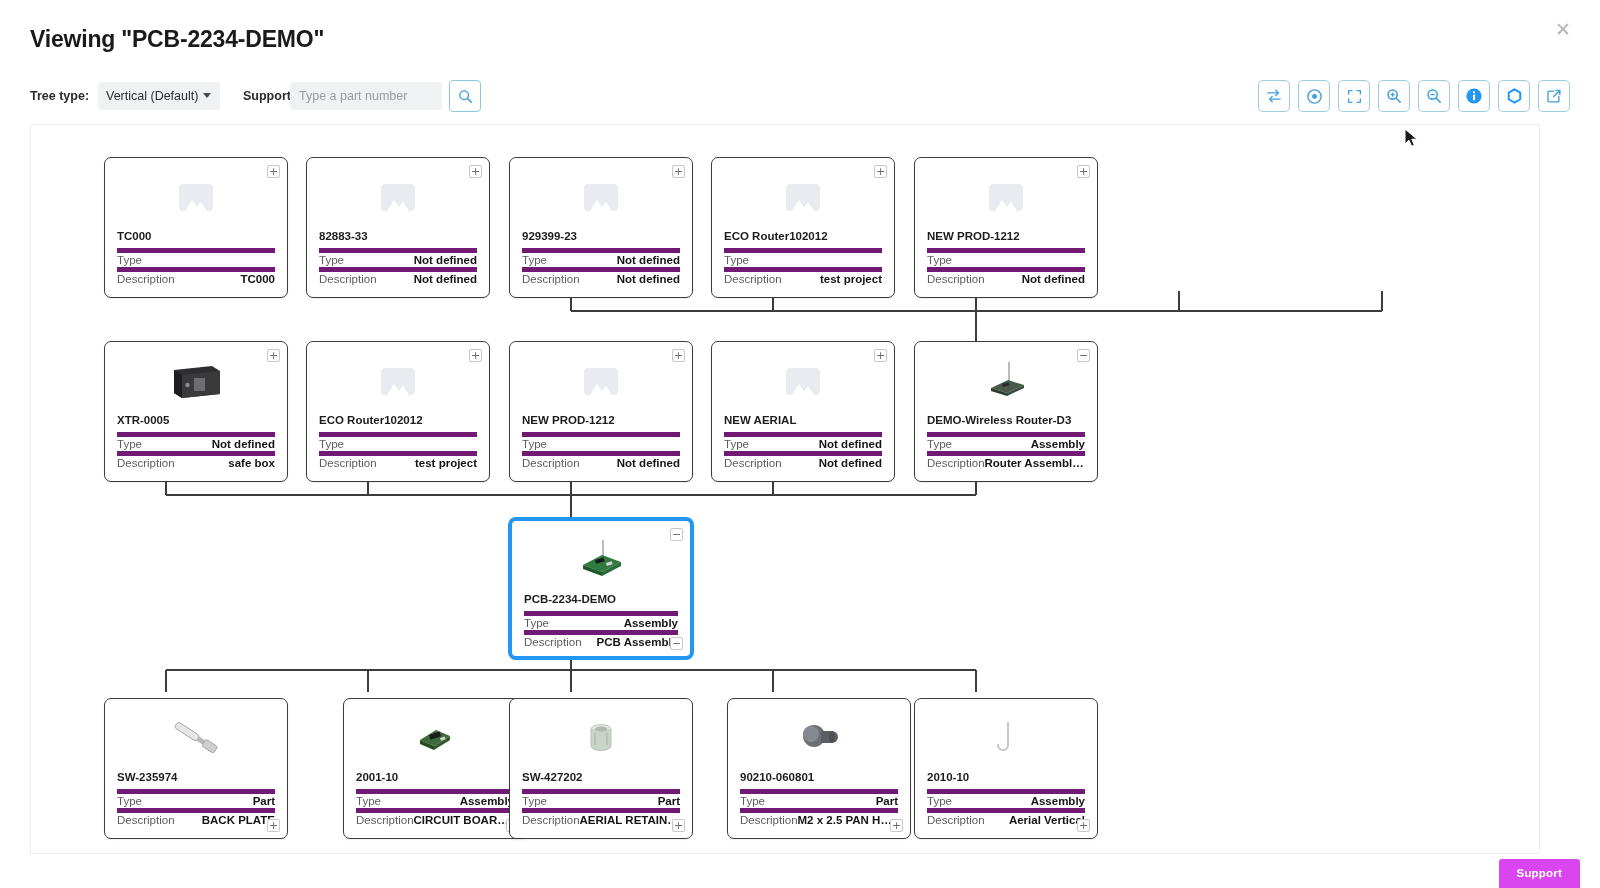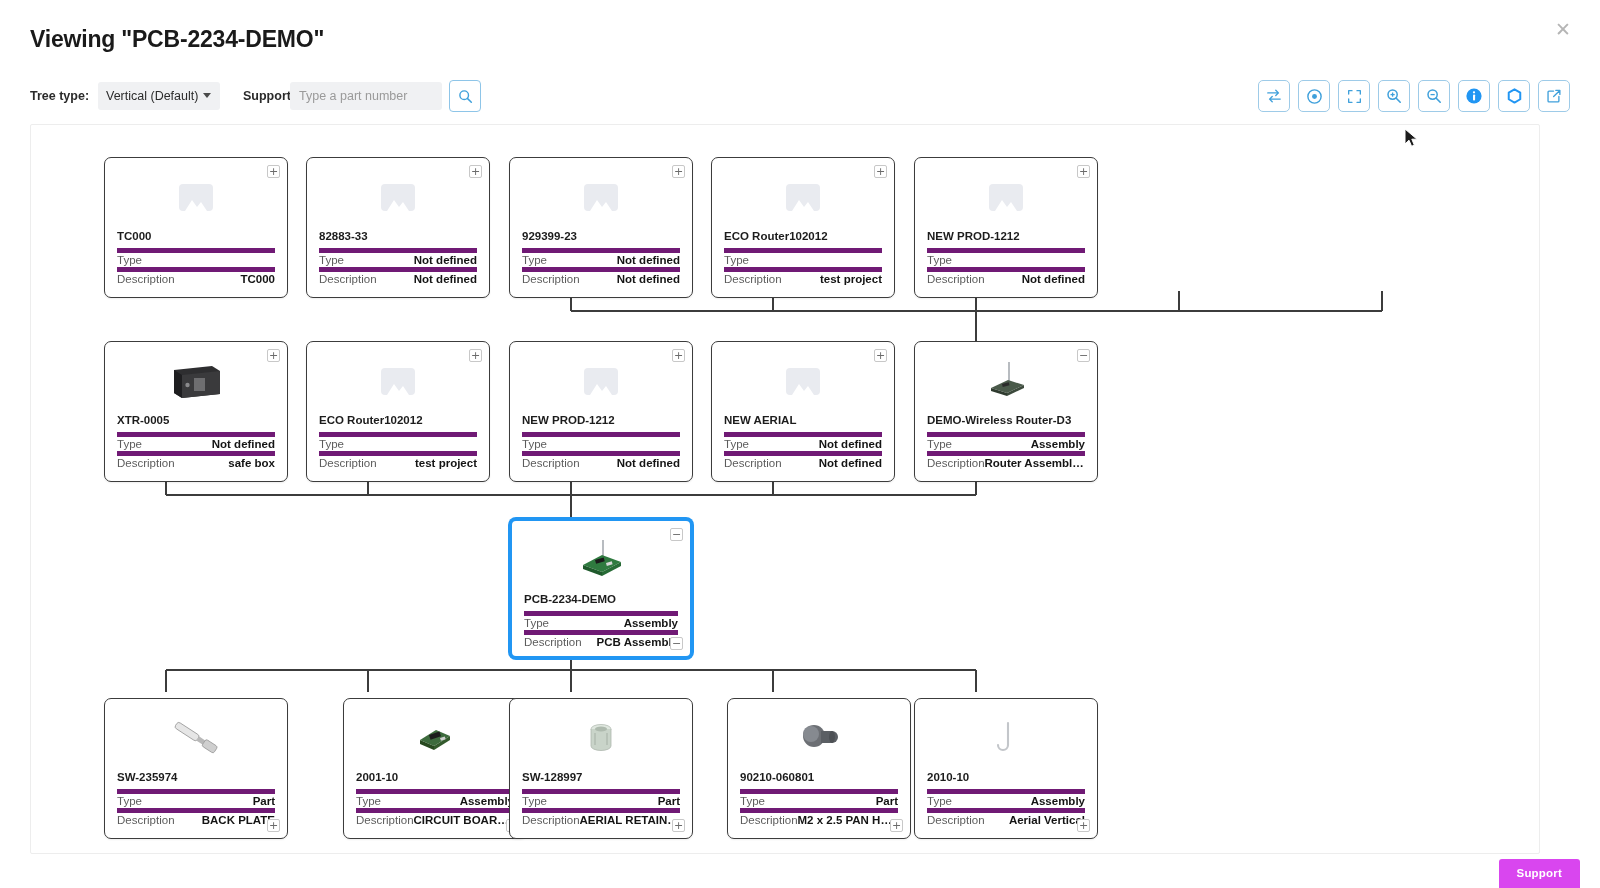--- a/index.html
+++ b/index.html
@@ -517,21 +517,21 @@
         <div class="node" style="left: 478px; top: 573px;">
           <div class="thumb">
             <svg width="38" height="42" viewBox="0 0 38 42">
               <ellipse cx="19" cy="12" rx="10" ry="4.5" fill="#dfe7df" stroke="#b5beb5" stroke-width="0.8"></ellipse>
               <path d="M9 12 v17 a10 4.5 0 0 0 20 0 V12" fill="#c9d4c9" stroke="#aeb7ae" stroke-width="0.8"></path>
               <ellipse cx="19" cy="12" rx="6" ry="2.6" fill="#aebaae"></ellipse>
               <rect x="12" y="16" width="2" height="12" fill="#b7c2b7"></rect>
               <rect x="24" y="16" width="2" height="12" fill="#b7c2b7"></rect>
             </svg>
           </div>
-          <div class="pn">SW-128997</div>
+          <div class="pn">SW-427202</div>
           <div class="row r1">
                <span class="k">Type</span>
                <span class="v">Part</span>
              </div>
           <div class="row r2">
                <span class="k">Description</span>
                <span class="v">AERIAL RETAINER</span>
              </div>
           <div class="pm br">+</div>
         </div>

